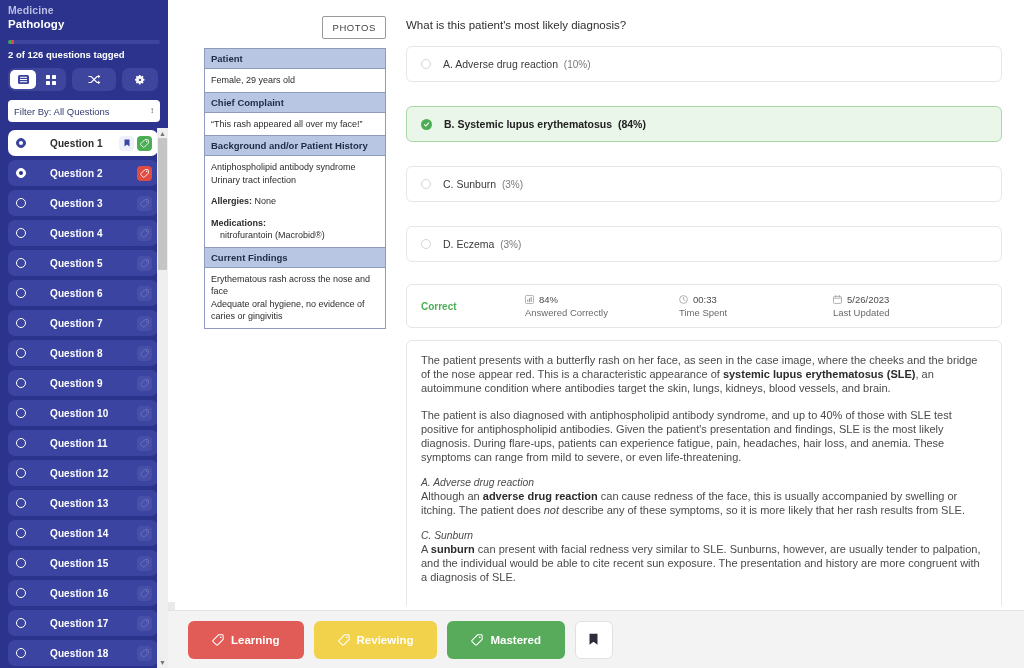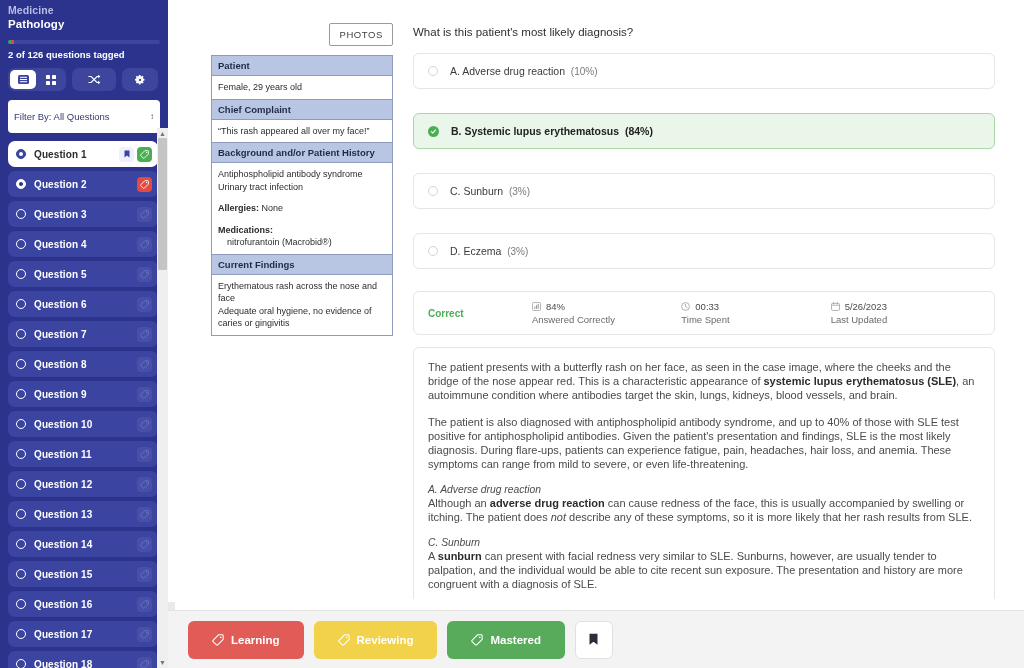--- a/index.html
+++ b/index.html
@@ -57,21 +57,21 @@
   .tool-single {
     background: #3d459c; border-radius: 7px;
     width: 44px; height: 23px;
     display: flex; align-items: center; justify-content: center;
     cursor: pointer;
   }
   .tool-single.gear { width: 36px; }
   .ico { display: block; }
 
   .sb-filter {
-    margin: 9px 8px 0 8px; height: 33px;
+    margin: 9px 8px 0 8px; height: 22px;
     background: #ffffff; border-radius: 4px;
     display: flex; align-items: center; justify-content: space-between;
     padding: 0 6px; cursor: pointer;
   }
   .sb-filter span.lbl { font-size: 9.5px; color: #333b6e; }
   .sb-filter span.car { font-size: 8px; color: #555; line-height: 8px; }
 
   .q-scroll {
     margin-top: 8px;
     flex: 1;
@@ -104,21 +104,21 @@
   .q-item.selected .q-radio {
     border-color: #3b44a0; background: #3b44a0;
   }
   .q-item.selected .q-radio::after {
     content: ""; position: absolute;
     left: 2px; top: 2px; width: 4px; height: 4px;
     border-radius: 50%; background: #ffffff;
   }
   .q-label {
     font-size: 10px; font-weight: bold; color: #ffffff;
-    margin-left: 8px; flex: 1; letter-spacing: .1px;
+    margin-left: 24px; flex: 1; letter-spacing: .1px;
   }
   .q-item.selected .q-label { color: #2b2b2b; }
   .q-badge {
     width: 15px; height: 15px; border-radius: 4px;
     display: flex; align-items: center; justify-content: center;
     flex: 0 0 15px; margin-left: 3px;
   }
   .q-badge.empty { background: #474fa8; }
   .q-badge.red   { background: #e04b43; }
   .q-badge.green { background: #4cae54; }
@@ -140,21 +140,21 @@
     font-size: 7px; color: #777;
   }
   .sb-arrow-up { top: 0; }
   .sb-arrow-dn { bottom: 0; }
 
   
   .main {
     flex: 1; height: 668px; position: relative;
     background: #ffffff; display: flex; flex-direction: column;
   }
-  .main-body { flex: 1; display: flex; padding: 11px; overflow: hidden; }
+  .main-body { flex: 1; display: flex; padding: 4px; overflow: hidden; }
 
   
   .case-col {
     width: 222px; flex: 0 0 222px;
     padding: 12px 8px 0 20px;
     display: flex; flex-direction: column; align-items: flex-end;
   }
   .photos-btn {
     border: 1px solid #9a9a9a; background: #fff;
     font-size: 9.5px; color: #3f3f3f; letter-spacing: .6px;

